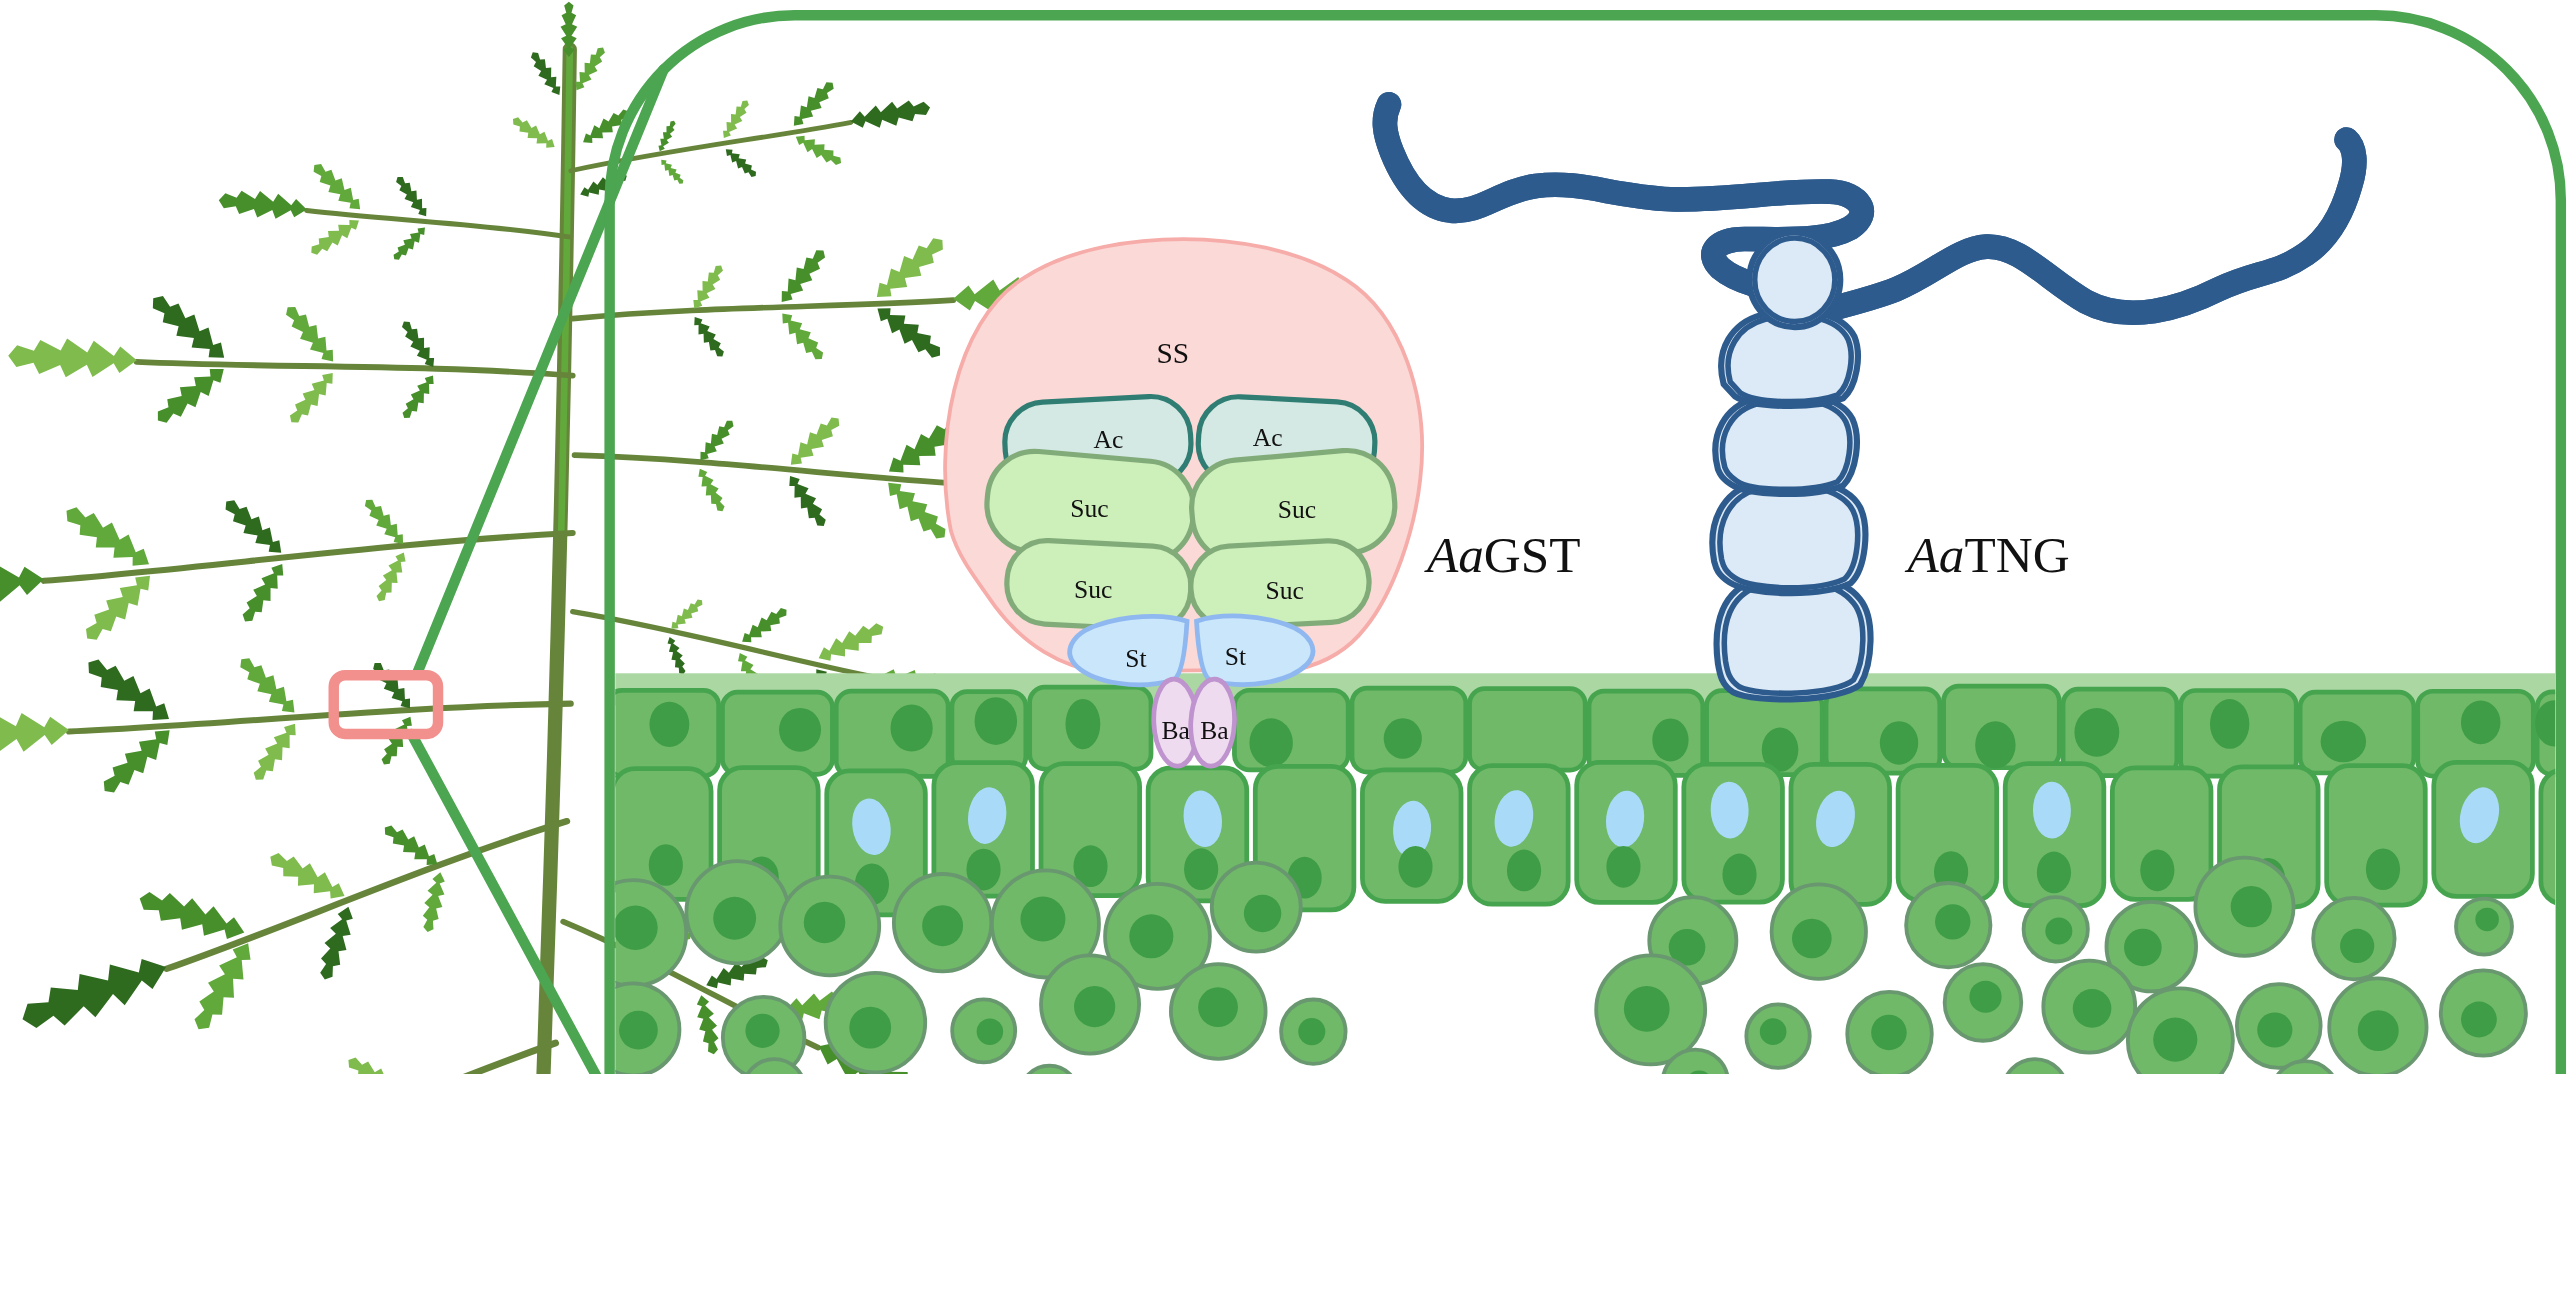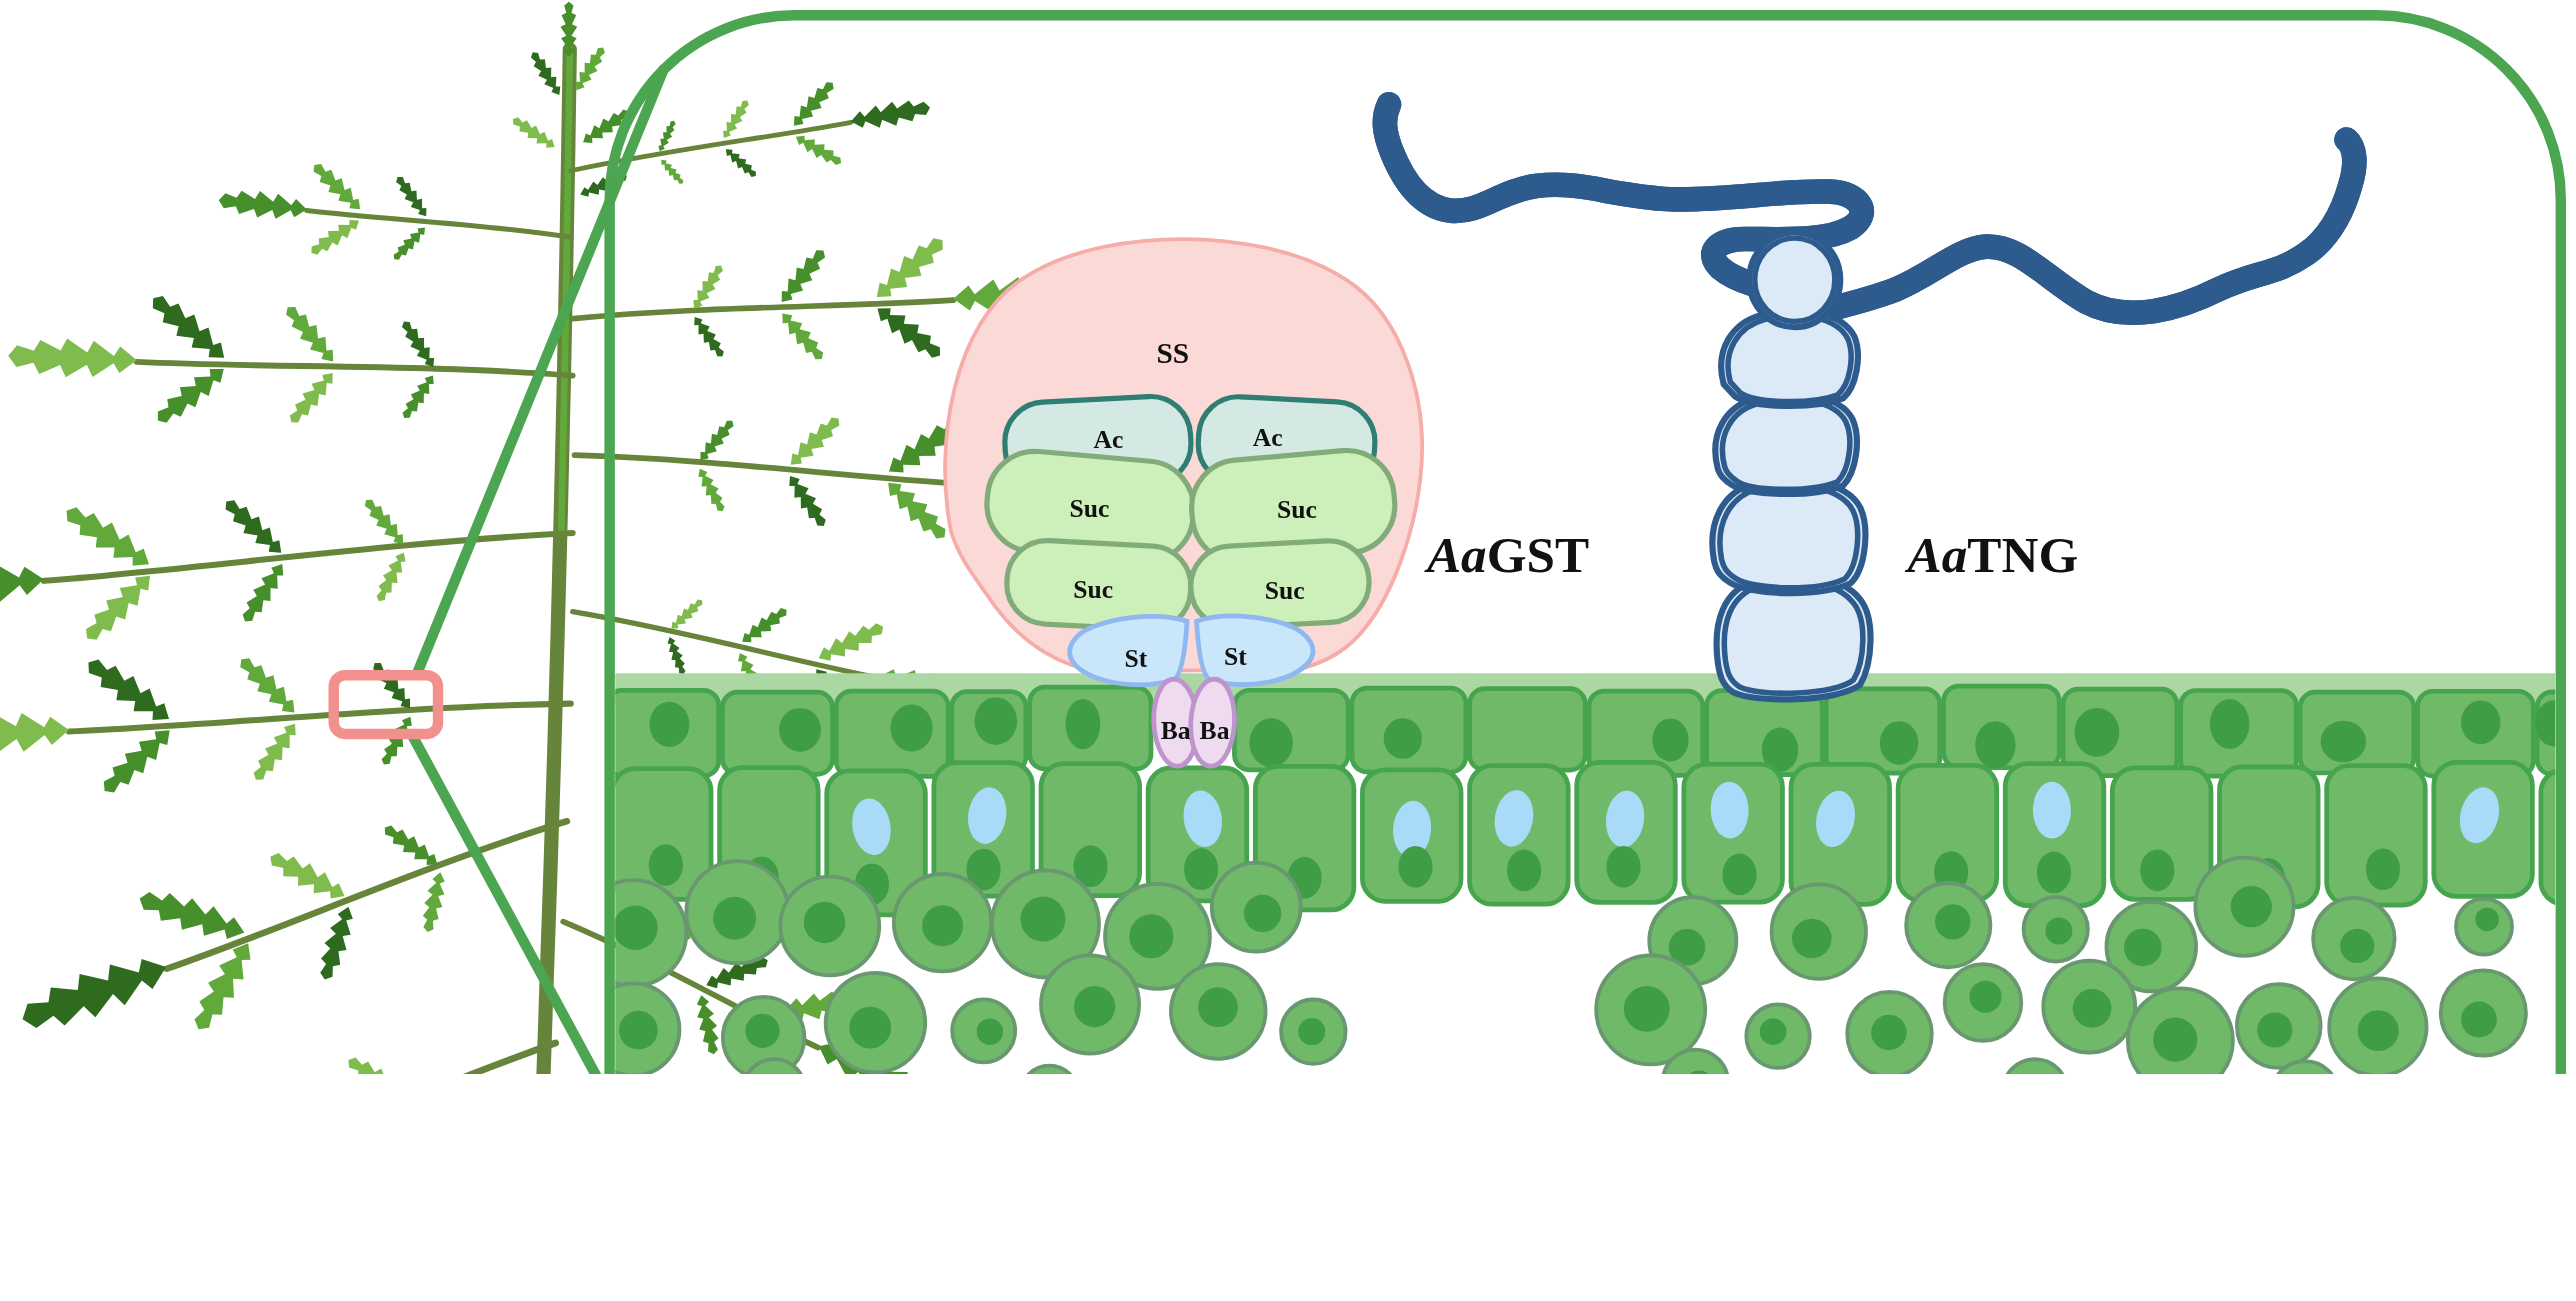--- a/index.html
+++ b/index.html
@@ -1,17 +1,17 @@
 <!DOCTYPE html>
 <html style="--frame: #4CA551; --highlight: #F2908D; --ss-fill: #FBD9D7; --ss-stroke: #F6ACA9; --ac-fill: #D4E9E3; --ac-stroke: #2F7D73; --suc-fill: #CDEFBA; --suc-stroke: #82AB7A; --st-fill: #C9E6FA; --st-stroke: #8FB8F0; --ba-fill: #EFDBF0; --ba-stroke: #BE93CE; --epi-fill: #6FB968; --epi-stroke: #46A44F; --nucleus: #3E9D46; --cuticle: #ABD7A3; --chloroplast: #A9DBF9; --spongy-stroke: #69976F; --guard-fill: #D7F2A9; --guard-stroke: #C4E58F; --tng-fill: #DCE9F6; --tng-stroke: #2E5B8D; --leaf-dark: #2F6B1F; --leaf-mid: #478F2B; --leaf-bright: #62A93C; --leaf-light: #7FBC4D; --stem: #66853B; --text: #111111;font-size:15px"><head>
 <meta charset="utf-8">
 <style>
   html,body{margin:0;padding:0;background:#ffffff;}
   .canvas{position:relative;width:2576px;height:1074px;background:#ffffff;overflow:hidden;
-          font-family:"Liberation Serif","DejaVu Serif",serif;font-weight:bold;}
+          font-family:"Liberation Serif","DejaVu Serif",serif;}
   svg{position:absolute;left:0;top:0;}
 
   
   .epi{fill:var(--epi-fill);stroke:var(--epi-stroke);stroke-width:5;}
   .nuc{fill:var(--nucleus);stroke:none;}
   .chl{fill:var(--chloroplast);stroke:none;}
   .spg{fill:var(--epi-fill);stroke:var(--spongy-stroke);stroke-width:4;}
   .cut{fill:var(--cuticle);stroke:none;}
   .grd{fill:var(--guard-fill);stroke:var(--guard-stroke);stroke-width:4;}
 

